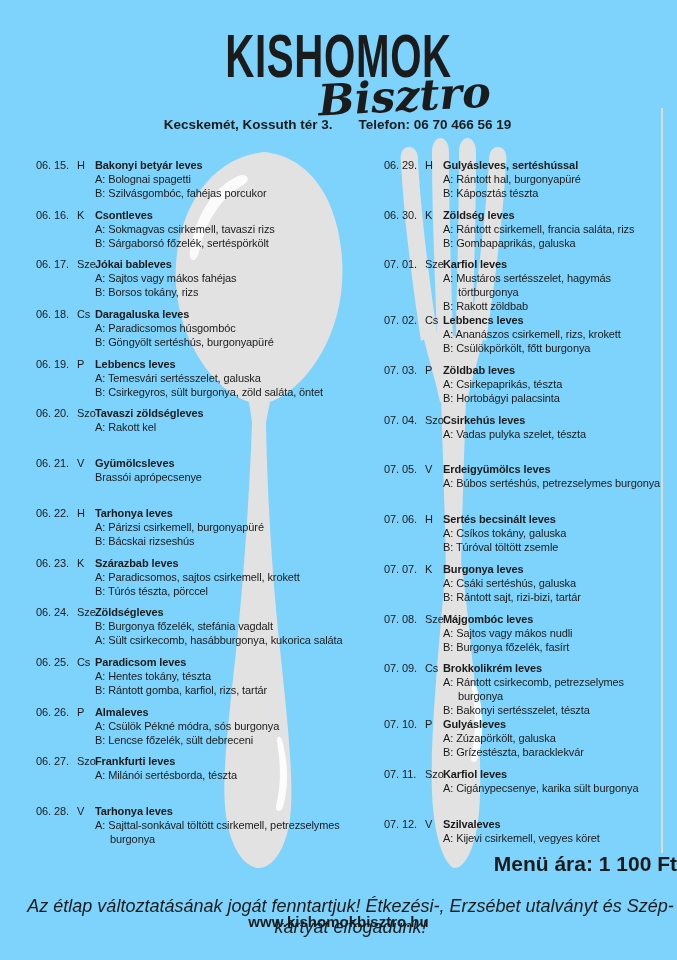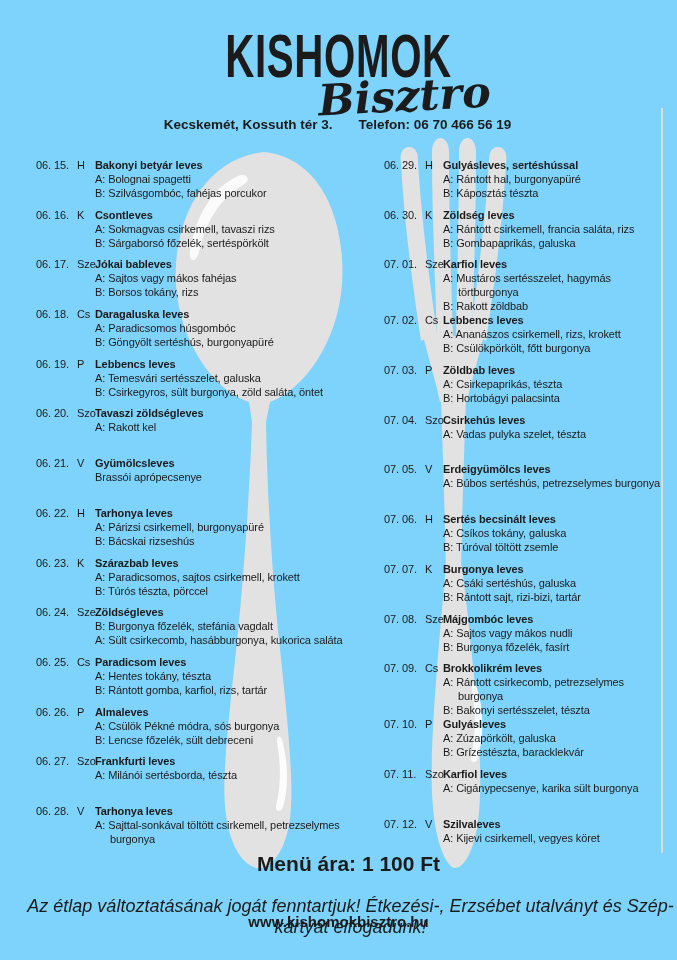--- a/index.html
+++ b/index.html
@@ -30,21 +30,21 @@
   }
   .col{width:336px;flex:none;}
   .col.right{flex:1;}
   .entry{display:flex;min-height:49.7px;align-items:flex-start;}
   .date{width:59px;flex:none;white-space:nowrap;}
   .dnum{display:inline-block;width:41px;}
   .ebody{flex:1;padding-right:2px;}
   .etitle{font-weight:bold;}
   .line{padding-left:15px;text-indent:-15px;}
 
-  .price{position:absolute;top:852px;left:0;right:0;text-align:center;font-size:21px;font-weight:bold;z-index:2;margin-left:20px;}
+  .price{position:absolute;top:852px;left:0;right:0;text-align:right;font-size:21px;font-weight:bold;z-index:2;margin-left:20px;}
   .notice{position:absolute;top:896px;left:0;right:0;text-align:center;font-style:italic;font-size:18px;z-index:2;margin-left:24px;}
   .site{position:absolute;top:913px;left:0;right:0;text-align:center;font-weight:bold;font-size:15px;z-index:2;}
 </style>
 </head>
 <body>
 
 <div class="page">
 
   <svg class="wm" width="677" height="960" viewBox="0 0 677 960" aria-hidden="true">
     <g fill="#e2e2e2">

